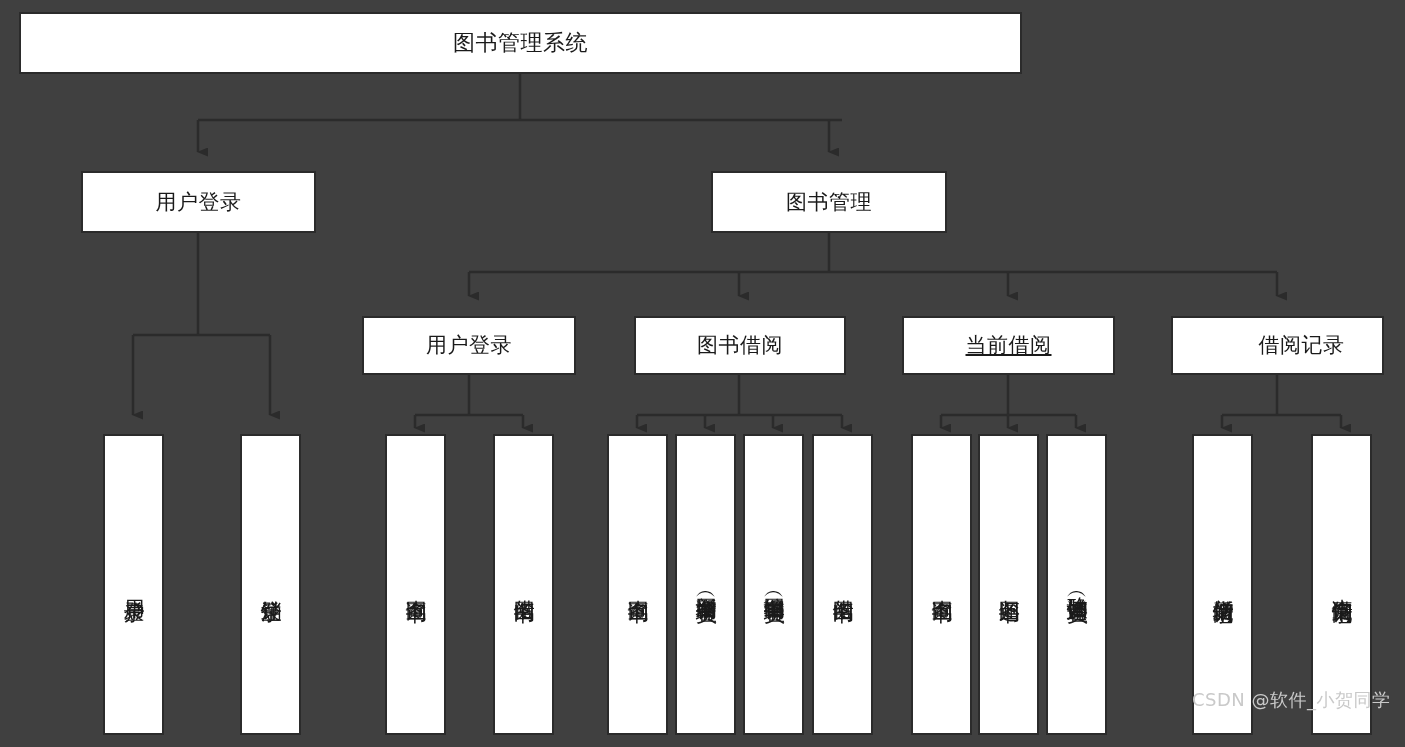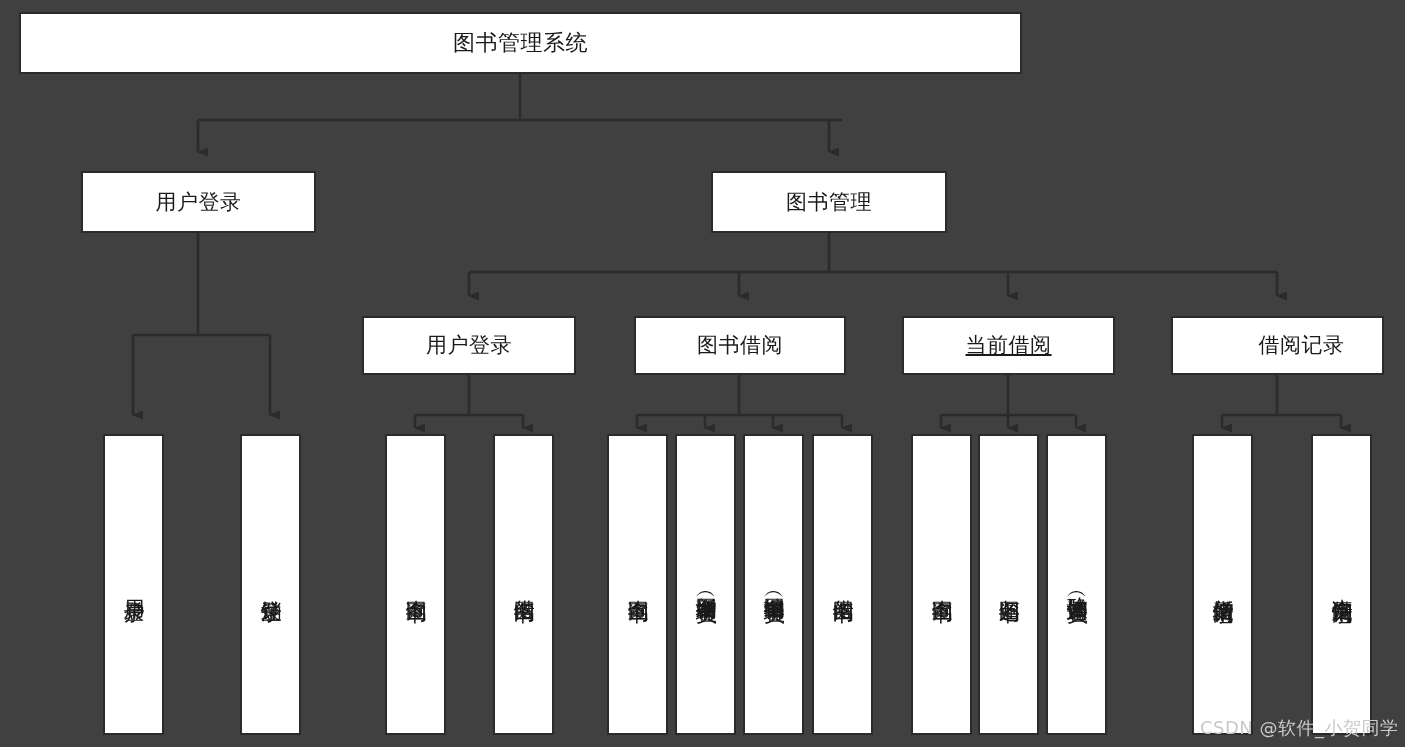--- a/index.html
+++ b/index.html
@@ -180,15 +180,15 @@
     <span class="node-v">确认归还（管理员）</span>
   </div>
 
   <div class="node" style="left:1192px; top:434px; width:61px; height:301px;">
     <span class="node-v">新增借阅记录</span>
   </div>
   <div class="node" style="left:1311px; top:434px; width:61px; height:301px;">
     <span class="node-v">查询借阅记录</span>
   </div>
 
-  <div class="watermark" style="left:1192px; top:716px;padding-left:8px;">CSDN @软件_小贺同学</div>
+  <div class="watermark" style="left:1192px; top:688px;">CSDN @软件_小贺同学</div>
 
 </div>
 
 </body></html>

